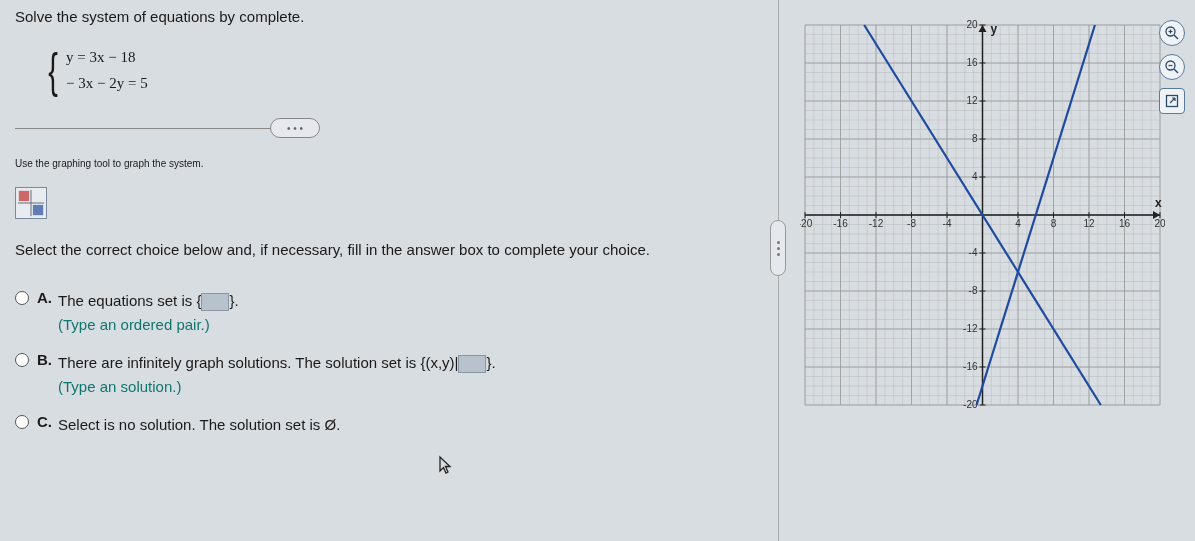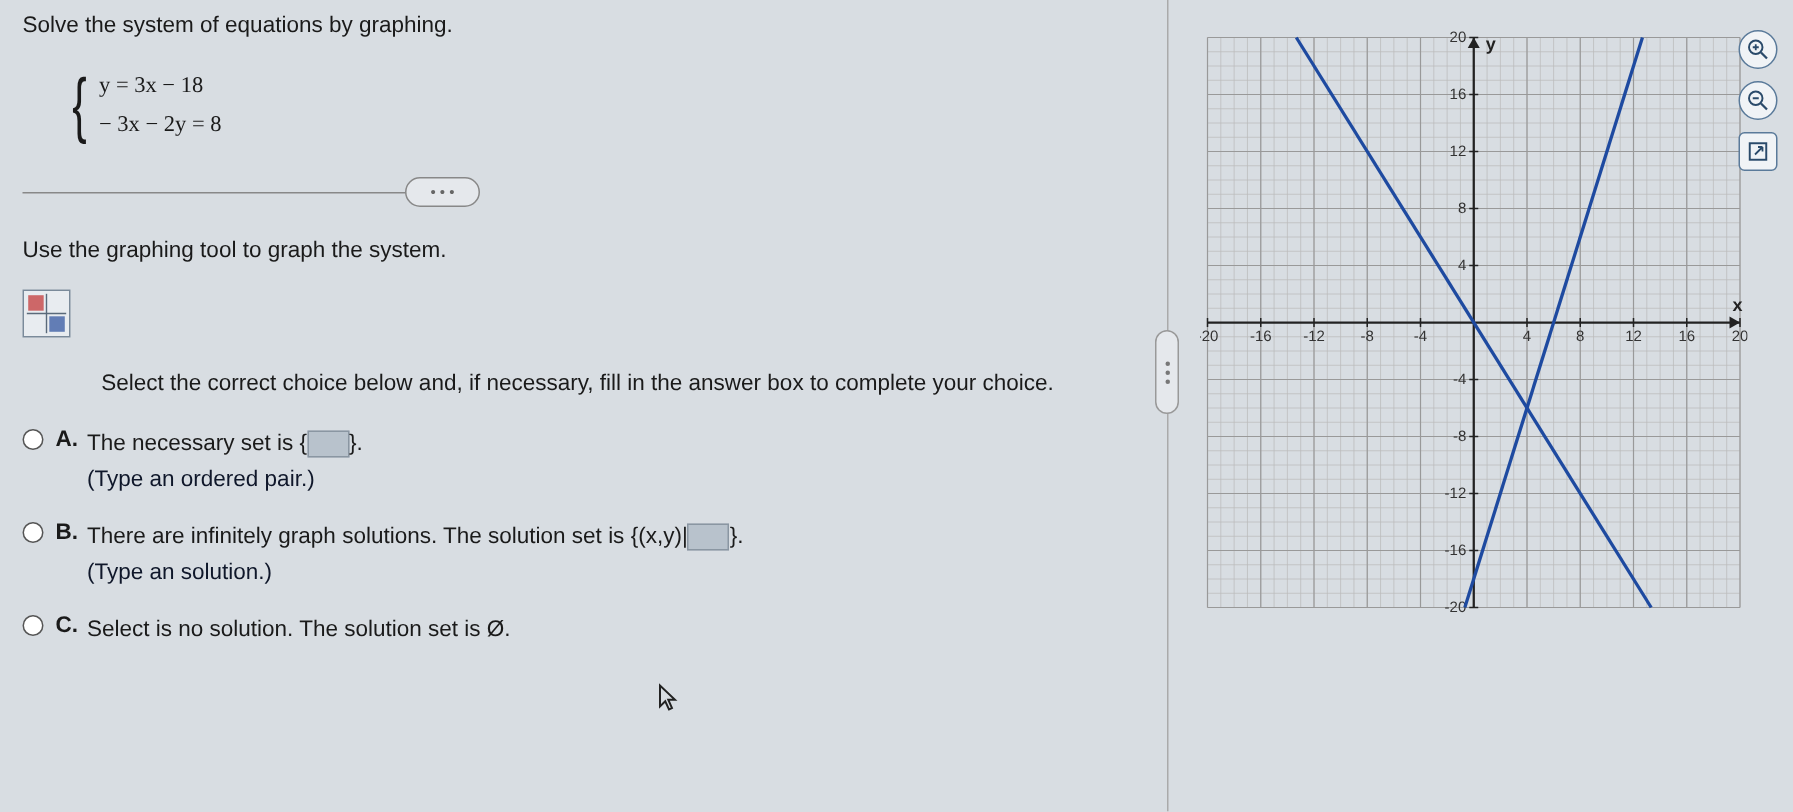--- a/index.html
+++ b/index.html
@@ -58,39 +58,38 @@
       border-radius: 10px;
       display: flex;
       align-items: center;
       justify-content: center;
       font-size: 10px;
       color: #666;
       background: #e5e8ec;
       margin-left: -25px;
     }
     .instruction {
-      font-size: 15px;
+      font-size: 10px;
       margin-bottom: 18px;
     }
     .graph-tool-icon {
       width: 32px;
       height: 32px;
       border: 1px solid #7a8a9a;
       background: #e8ecf0;
       display: inline-block;
       margin-bottom: 20px;
       position: relative;
       cursor: pointer;
     }
     .graph-tool-icon svg { width: 100%; height: 100%; }
     .choice-text {
       font-size: 15px;
       line-height: 1.4;
-      margin-bottom: 18px;
-      text-align: center;
+      margin-bottom: 29px;
     }
     .choices { margin-left: 0; }
     .choice-row {
       display: flex;
       align-items: flex-start;
       margin-bottom: 14px;
       font-size: 15px;
     }
     .radio {
       width: 14px;
@@ -106,21 +105,21 @@
     .choice-label { font-weight: bold; margin-right: 6px; }
     .choice-body { flex: 1; line-height: 1.6; }
     .answer-box {
       display: inline-block;
       width: 28px;
       height: 18px;
       background: #b8c2cc;
       border: 1px solid #8a96a2;
       vertical-align: middle;
     }
-    .hint { color: #0f172a; }
+    .hint { color: #0f766e; }
     .cursor-icon {
       position: absolute;
       left: 438px;
       top: 455px;
       font-size: 18px;
       color: #222;
     }
     .vert-divider {
       position: absolute;
       left: 778px;
@@ -172,27 +171,27 @@
       cursor: pointer;
       font-size: 13px;
       color: #2a4a6a;
     }
     .ctrl-btn.square { border-radius: 4px; }
   </style>
 </head>
 <body>
 
 <div class="left-panel">
-  <div class="title">Solve the system of equations by graphing.</div>
+  <div class="title">Solve the system of equations by complete.</div>
 
   <div class="equation-system">
     <div class="brace">{</div>
     <div class="equations">
       <div>y = 3x − 18</div>
-      <div>− 3x − 2y = 8</div>
+      <div>− 3x − 2y = 5</div>
     </div>
   </div>
 
   <div class="divider-row">
     <hr class="hr-line">
     <div class="ellipsis-pill">• • •</div>
   </div>
 
   <div class="instruction">Use the graphing tool to graph the system.</div>
 
@@ -206,21 +205,21 @@
     </svg>
   </div>
 
   <div class="choice-text">Select the correct choice below and, if necessary, fill in the answer box to complete your choice.</div>
 
   <div class="choices">
     <div class="choice-row">
       <div class="radio"></div>
       <div class="choice-label">A.</div>
       <div class="choice-body">
-        <span>The necessary set is {</span><span class="answer-box"></span><span>}.</span><br>
+        <span>The equations set is {</span><span class="answer-box"></span><span>}.</span><br>
         <span class="hint">(Type an ordered pair.)</span>
       </div>
     </div>
 
     <div class="choice-row">
       <div class="radio"></div>
       <div class="choice-label">B.</div>
       <div class="choice-body">
         <span>There are infinitely graph solutions.  The solution set is {(x,y)|</span><span class="answer-box"></span><span>}.</span><br>
         <span class="hint">(Type an solution.)</span>

